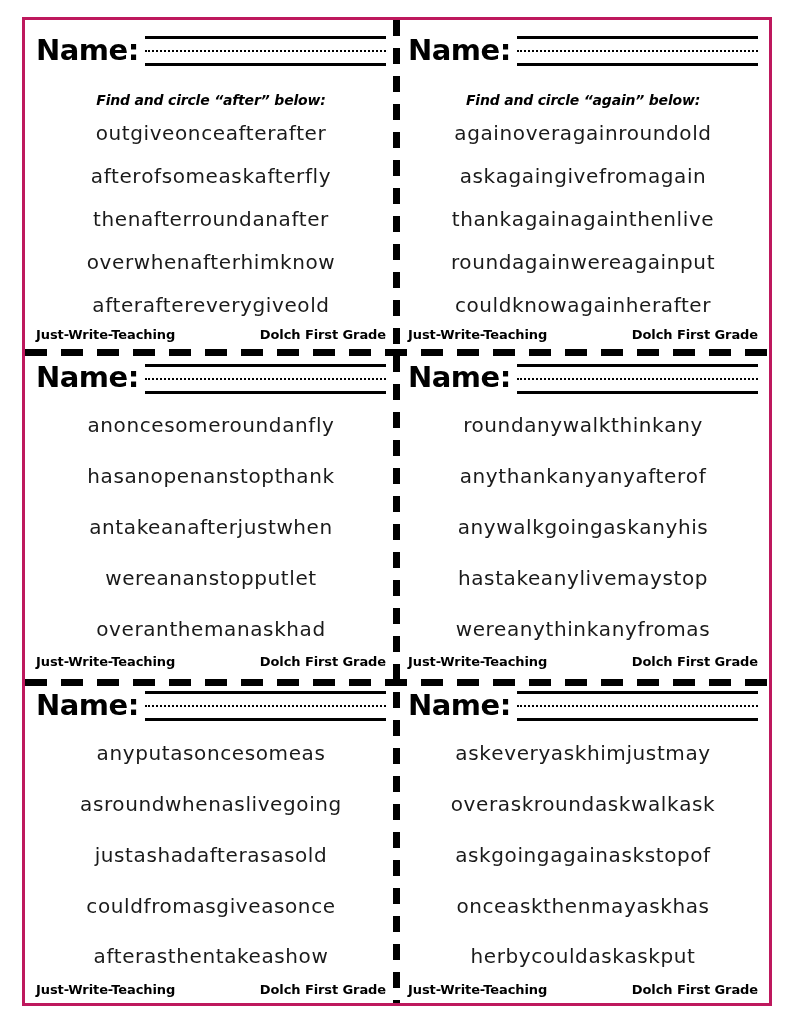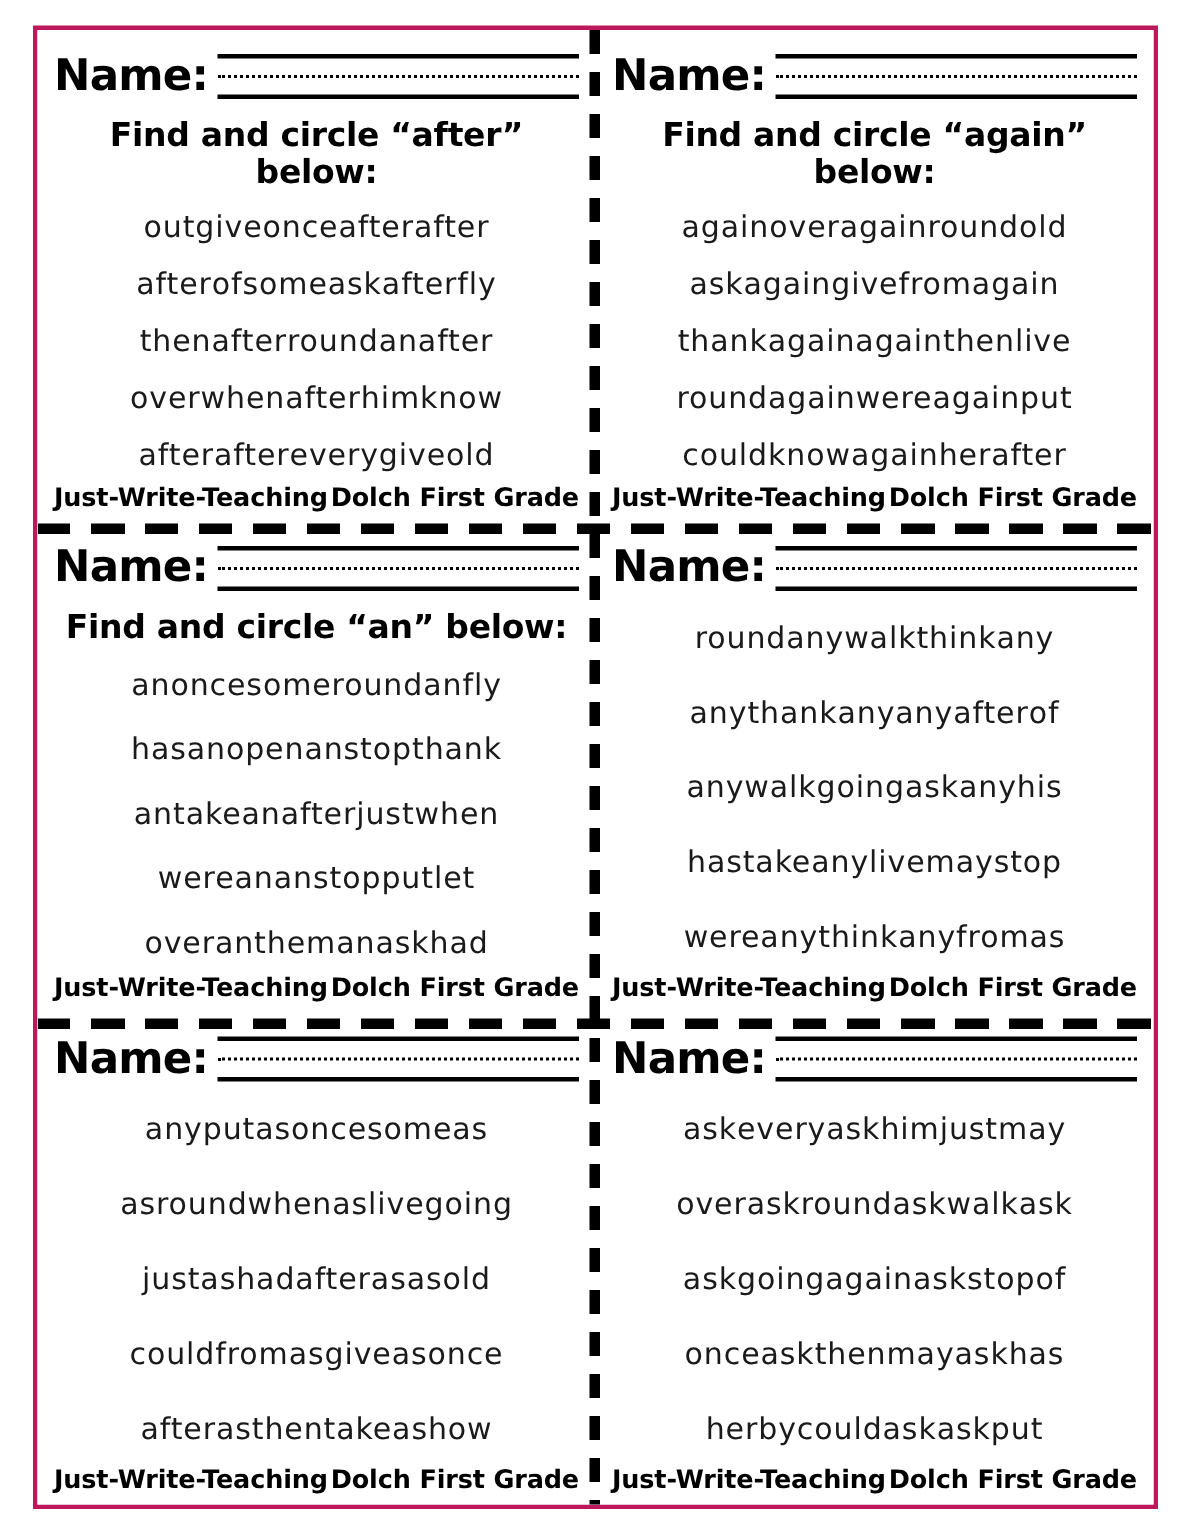--- a/index.html
+++ b/index.html
@@ -93,27 +93,28 @@
     left: 0;
     right: 0;
     top: 16px;
     height: 0;
     border-top: 2px dotted #000000;
   }
 
   
   .instruction {
     font-family: "DejaVu Sans", sans-serif;
-    font-size: 22px;
+    font-size: 14px;
     font-weight: 700;
     text-align: center;
     color: #000000;
-    margin: 6px 0 4px 0;
+    margin: 20px 0 4px 0;
     letter-spacing: -0.2px;
     flex: 0 0 auto;
+    font-style: italic;
   }
 
   
   .word-grid {
     flex: 1 1 auto;
     display: flex;
     flex-direction: column;
     justify-content: space-around;
     padding: 0 2px;
   }
@@ -131,21 +132,21 @@
     letter-spacing: 0.6px;
     white-space: nowrap;
   }
 
   
   .card-footer {
     display: flex;
     justify-content: space-between;
     align-items: flex-end;
     font-family: "DejaVu Sans", sans-serif;
-    font-size: 17px;
+    font-size: 13px;
     font-weight: 700;
     color: #000000;
     letter-spacing: -0.1px;
     flex: 0 0 auto;
     padding-bottom: 2px;
   }
 
   
   .divider-h {
     position: absolute;
@@ -291,21 +292,20 @@
 
       <div class="card">
         <div class="name-row">
           <span class="name-label">Name:</span>
           <span class="name-lines">
             <span class="l-top"></span>
             <span class="l-mid"></span>
             <span class="l-bot"></span>
           </span>
         </div>
-        <div class="instruction">Find and circle “an” below:</div>
         <div class="word-grid">
           <div class="word-row">
             <span class="word">an</span>
             <span class="word">once</span>
             <span class="word">some</span>
             <span class="word">round</span>
             <span class="word">an</span>
             <span class="word">fly</span>
           </div>
           <div class="word-row">

